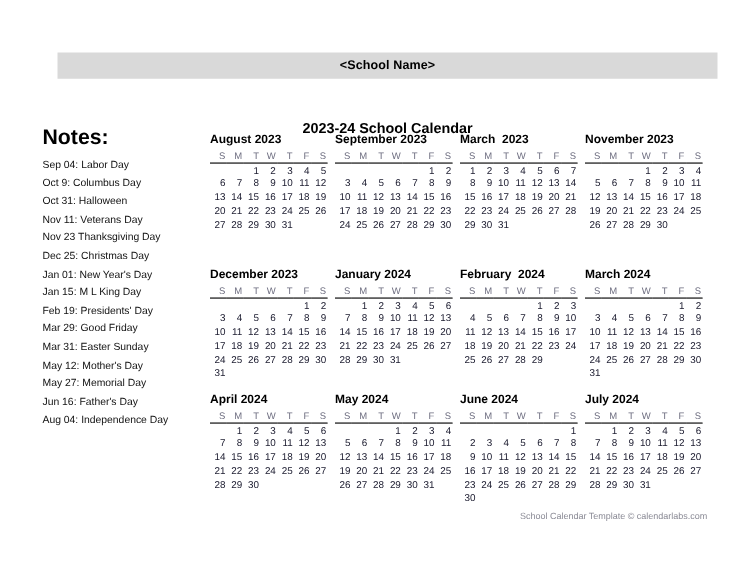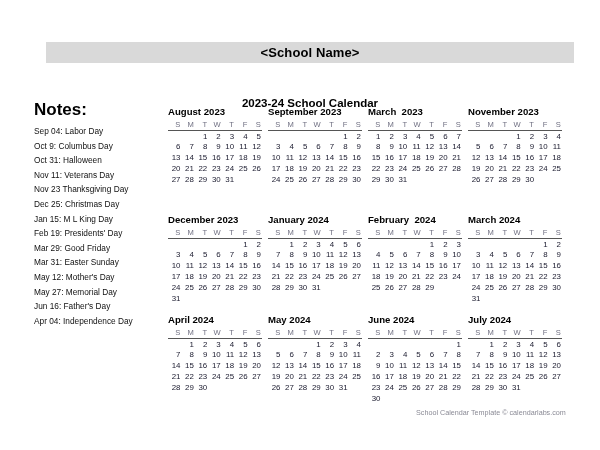--- a/index.html
+++ b/index.html
@@ -28,21 +28,21 @@
     left: 46px;
     top: 42px;
     width: 528px;
     height: 21px;
     background: #d9d9d9;
     display: flex;
     align-items: center;
     justify-content: center;
   }
   .title-band-text {
-    font-size: 13px;
+    font-size: 10px;
     font-weight: bold;
     letter-spacing: 0.1px;
     color: #000000;
   }
   .subtitle {
     position: absolute;
     left: 46px;
     top: 68px;
     width: 528px;
     text-align: center;
@@ -153,28 +153,29 @@
 
   <div class="notes">
     <div class="notes-heading">Notes:</div>
     <ul class="notes-list">
         <li class="notes-item">Sep 04: Labor Day</li>
         <li class="notes-item">Oct 9: Columbus Day</li>
         <li class="notes-item">Oct 31: Halloween</li>
         <li class="notes-item">Nov 11: Veterans Day</li>
         <li class="notes-item">Nov 23 Thanksgiving Day</li>
         <li class="notes-item">Dec 25: Christmas Day</li>
+        <li class="notes-item">Jan 01: New Year's Day</li>
         <li class="notes-item">Jan 15: M L King Day</li>
         <li class="notes-item">Feb 19: Presidents' Day</li>
         <li class="notes-item">Mar 29: Good Friday</li>
         <li class="notes-item">Mar 31: Easter Sunday</li>
         <li class="notes-item">May 12: Mother's Day</li>
         <li class="notes-item">May 27: Memorial Day</li>
         <li class="notes-item">Jun 16: Father's Day</li>
-        <li class="notes-item">Apr 04: Independence Day</li>
+        <li class="notes-item">Aug 04: Independence Day</li>
       </ul>
   </div>
 
   <div class="months">
       <div class="month-row month-row-1">
         <div class="month">
           <div class="month-title">August 2023</div>
           <table class="month-table">
             <thead>
               <tr>

